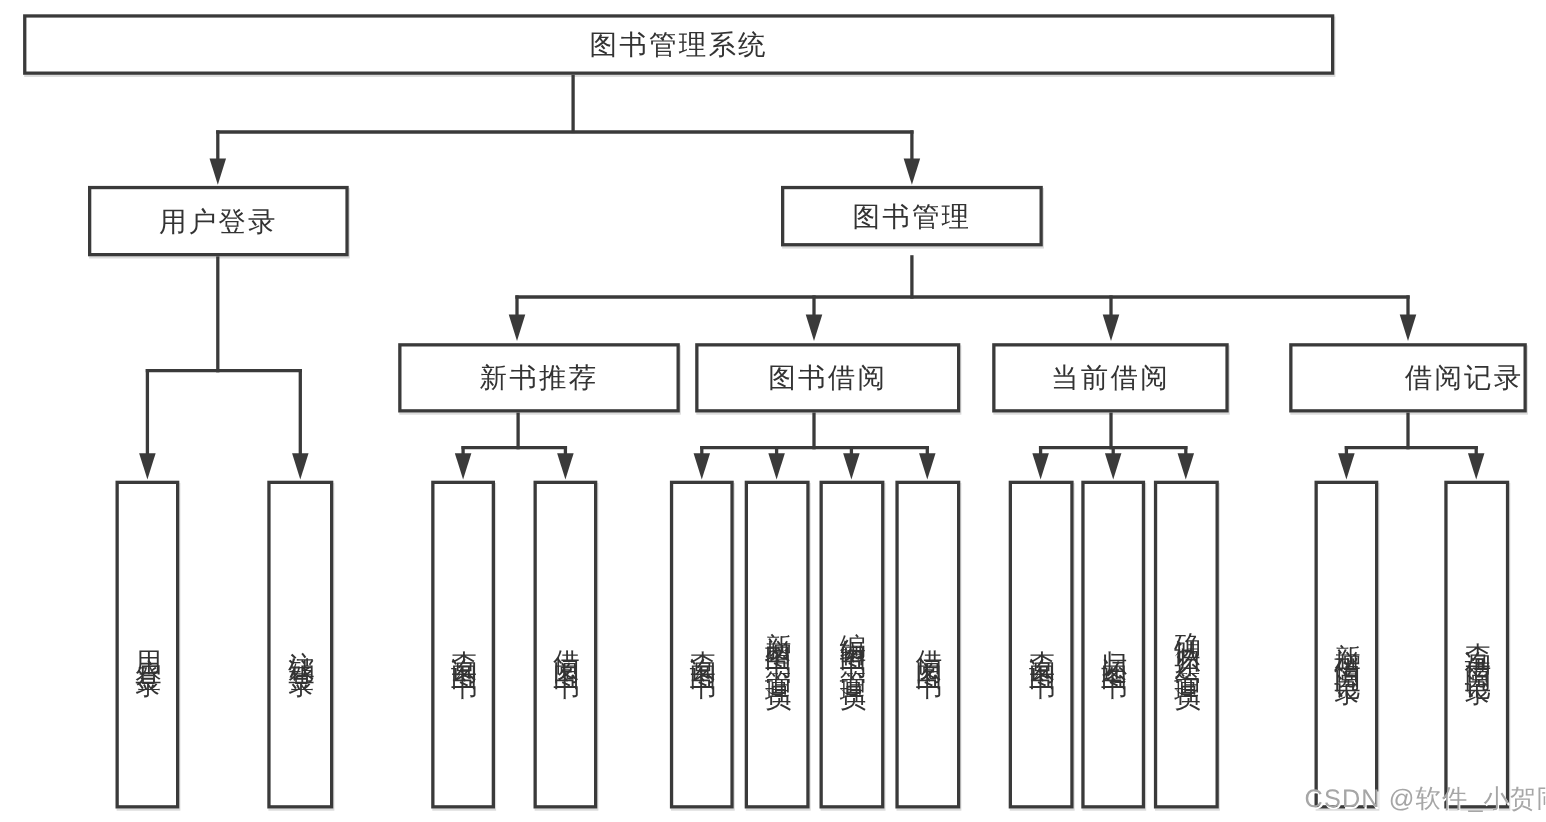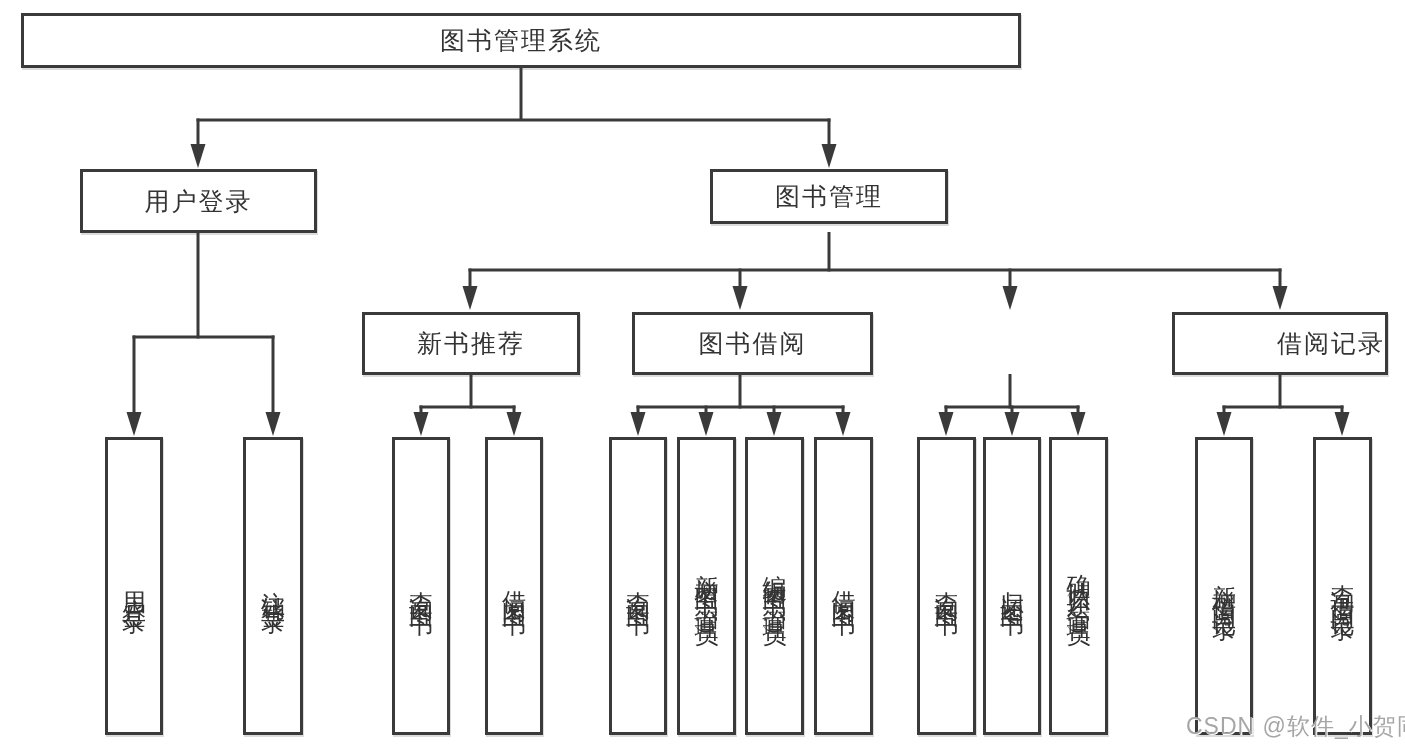--- a/index.html
+++ b/index.html
@@ -120,36 +120,39 @@
       <path d="M766.5 412 L781.5 412 L774 436 Z"></path>
       <path d="M835.5 412 L850.5 412 L843 436 Z"></path>
       <path d="M938.5 412 L953.5 412 L946 436 Z"></path>
       <path d="M1004.5 412 L1019.5 412 L1012 436 Z"></path>
       <path d="M1070.5 412 L1085.5 412 L1078 436 Z"></path>
       <path d="M1216.5 412 L1231.5 412 L1224 436 Z"></path>
       <path d="M1334.5 412 L1349.5 412 L1342 436 Z"></path>
     </g>
   </svg>
 
-  <div class="box" style="left:21px; top:13px; width:1000px; height:55px;">
+  <div class="box" style="left:21px; top:13px; width:1192px; height:55px;">
     <span class="h-label">图书管理系统</span>
   </div>
 
   <div class="box" style="left:80px; top:169px; width:237px; height:64px;">
     <span class="h-label">用户登录</span>
   </div>
   <div class="box" style="left:710px; top:169px; width:238px; height:55px;">
     <span class="h-label">图书管理</span>
   </div>
 
-  <div class="box" style="left:362px; top:312px; width:218px; height:63px;">
+  <div class="box" style="left:362px; top:312px; width:256px; height:63px;">
     <span class="h-label">新书推荐</span>
   </div>
   <div class="box" style="left:632px; top:312px; width:241px; height:63px;">
     <span class="h-label">图书借阅</span>
+  </div>
+  <div class="box" style="left:902px; top:312px; width:215px; height:63px;">
+    <span class="h-label">当前借阅</span>
   </div>
   <div class="box" style="left:1172px; top:312px; width:216px; height:63px;justify-content:flex-end;">
     <span class="h-label">借阅记录</span>
   </div>
 
   <div class="box leaf" style="left:105px; top:437px; width:58px; height:298px;">
     <span class="v-label">用户登录</span>
   </div>
   <div class="box leaf" style="left:243px; top:437px; width:60px; height:298px;">
     <span class="v-label">注销登录</span>

